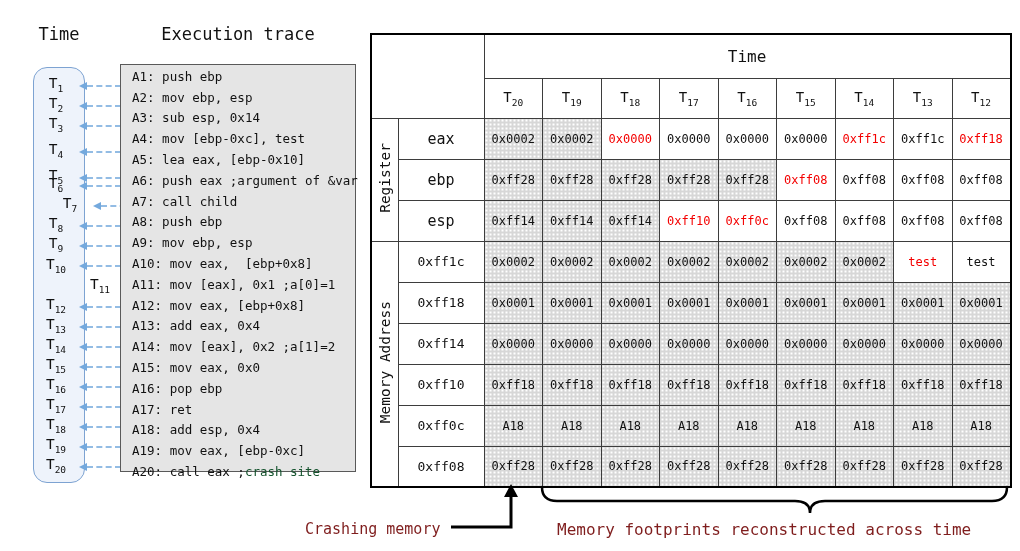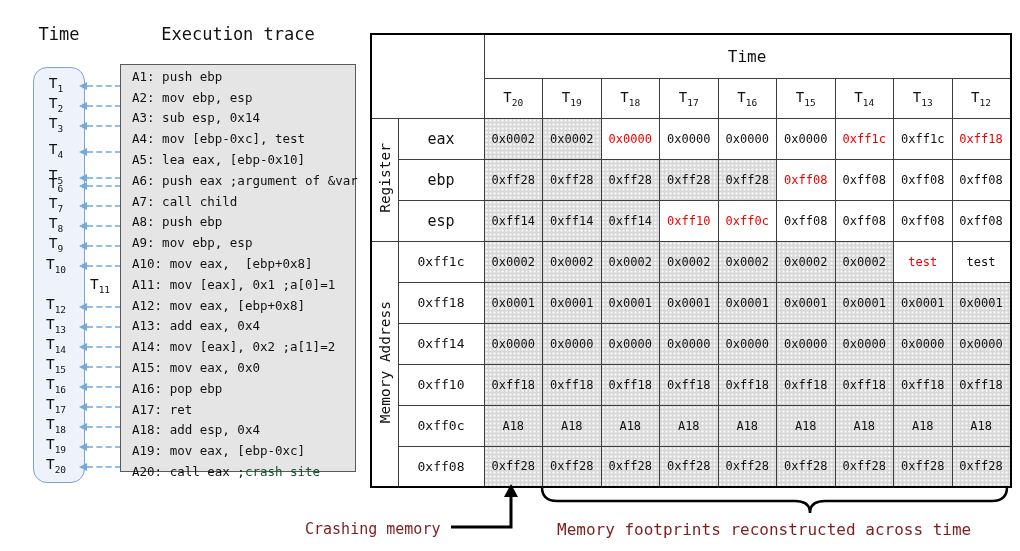--- a/index.html
+++ b/index.html
@@ -80,21 +80,21 @@
       <div class="time-row" style="top: 156.2px; margin-top: 12px;">
         <span class="tlabel">T<sub>5</sub></span>
         <span class="ahead"></span>
         <span class="adash"></span>
       </div>
       <div class="time-row" style="top: 176.25px;">
         <span class="tlabel">T<sub>6</sub></span>
         <span class="ahead"></span>
         <span class="adash"></span>
       </div>
-      <div class="time-row" style="top: 196.3px;">
+      <div class="time-row" style="top: 196.3px; padding-left: 14px;">
         <span class="tlabel">T<sub>7</sub></span>
         <span class="ahead"></span>
         <span class="adash"></span>
       </div>
       <div class="time-row" style="top: 216.35px;">
         <span class="tlabel">T<sub>8</sub></span>
         <span class="ahead"></span>
         <span class="adash"></span>
       </div>
       <div class="time-row" style="top: 236.4px;">

